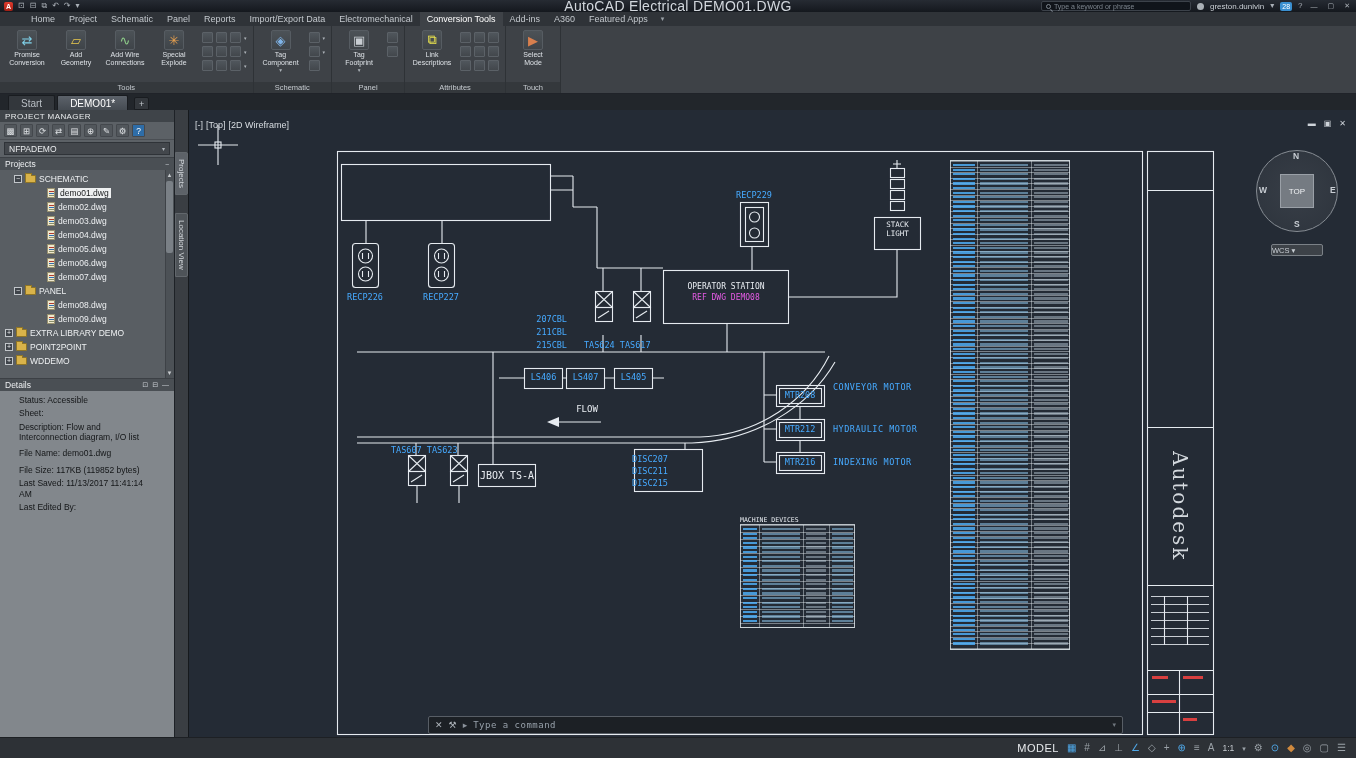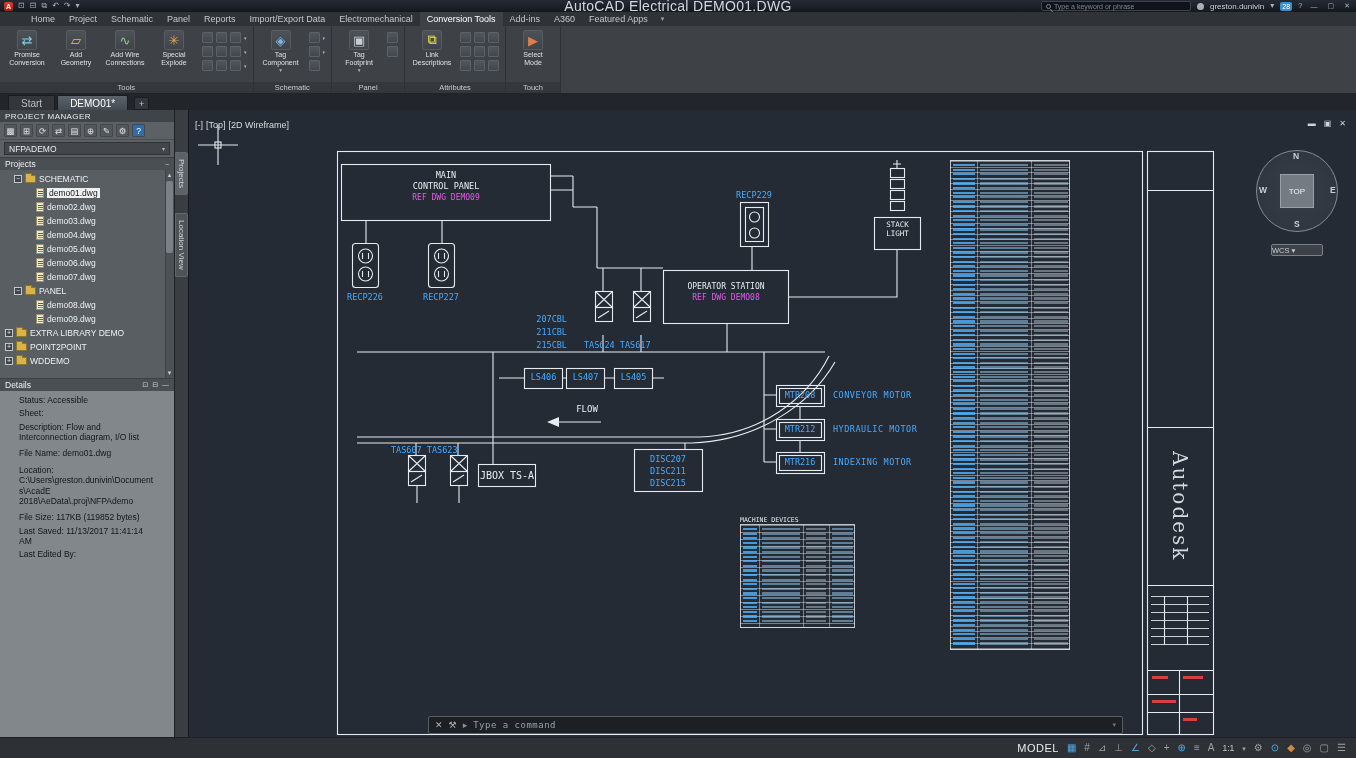--- a/index.html
+++ b/index.html
@@ -55,21 +55,21 @@
   .pm-title{height:12px;background:#3f4449;color:#e8eaec;font-size:8px;letter-spacing:.4px;display:flex;align-items:center;padding:0 5px}
   .pm-toolbar{height:18px;display:flex;align-items:center;gap:3px;padding:0 4px;background:#5c6166;border-bottom:1px solid #4a4e53}
   .pmi{width:13px;height:13px;font-size:8.5px;color:#e0e3e6;display:flex;align-items:center;justify-content:center;background:#52575c;border:1px solid #44484d;border-radius:1px}
   .pmi.help{color:#fff;background:#2e6da8}
   .pm-combo-row{height:17px;display:flex;align-items:center;padding:1px 4px;background:#5c6166}
   .pm-combo{flex:1;height:13px;background:#43474c;border:1px solid #2f3338;color:#e9ebed;font-size:8.5px;display:flex;align-items:center;justify-content:space-between;padding:0 4px}
   .pm-sec{height:13px;background:#4a4f54;color:#eceef0;font-size:8.5px;display:flex;align-items:center;justify-content:space-between;padding:0 5px;border-top:1px solid #3c4045}
   .sec-icons{display:flex;gap:4px;font-size:7px;color:#c9ced3}
   .pm-tree{height:208px;background:#595e63;position:relative;padding-top:2px;overflow:hidden}
   .trow{height:14px;display:flex;align-items:center;gap:3px;font-size:8.5px;color:#eef0f2;padding-left:14px}
-  .trow.lvl2{padding-left:36px}
+  .trow.lvl2{padding-left:47px}
   .trow.lvl0{padding-left:5px}
   .trow .tlab{white-space:nowrap}
   .trow.sel .tlab{background:#eef0f1;color:#17191b;padding:0 2px}
   .exp{width:8px;height:8px;border:1px solid #c2c6ca;background:#3f444a;color:#e8eaec;font-size:7px;line-height:6px;text-align:center;flex:0 0 auto}
   .ic-folder{width:11px;height:8px;background:#d9b34a;border:1px solid #8f7526;border-radius:1px;position:relative;flex:0 0 auto}
   .ic-folder::before{content:"";position:absolute;top:-3px;left:-1px;width:5px;height:2px;background:#d9b34a;border:1px solid #8f7526;border-bottom:none}
   .ic-dwg{width:8px;height:10px;background:#efe9cf;border:1px solid #97906f;position:relative;flex:0 0 auto}
   .ic-dwg::after{content:"";position:absolute;left:1px;top:2px;width:5px;height:1px;background:#b03a2e;box-shadow:0 2px 0 #2e6db0,0 4px 0 #8a8f6a}
   .tscroll{position:absolute;right:0;top:0;width:9px;height:100%;background:#4c5156;border-left:1px solid #3e4247}
   .tthumb{position:absolute;right:1px;top:11px;width:7px;height:72px;background:#7a8086;border-radius:2px}
@@ -425,21 +425,20 @@
         <span>⊡</span>
         <span>⊟</span>
         <span>—</span>
       </span>
     </div>
     <div class="pm-details">
       <div class="dline">Status: Accessible</div>
       <div class="dline">Sheet:</div>
       <div class="dline">Description: Flow and Interconnection diagram, I/O list</div>
       <div class="dline" style="margin-top:6px">File Name: demo01.dwg</div>
-      <div class="dline" style="margin-top:6px">Location: C:\Users\greston.dunivin\Documents\AcadE 2018\AeData\.proj\NFPAdemo</div>
       <div class="dline" style="margin-top:6px">File Size: 117KB (119852 bytes)</div>
       <div class="dline">Last Saved: 11/13/2017 11:41:14 AM</div>
       <div class="dline">Last Edited By:</div>
     </div>
   </aside>
 
   <div class="side-strip">
     <div class="vtab on">Projects</div>
     <div class="vtab">Location View</div>
   </div>
@@ -554,25 +553,20 @@
       <polygon points="358,312 370,307 370,317" fill="#e6ebf0"></polygon>
 
       <g fill="#d84040">
         <rect x="963" y="566" width="16" height="3"></rect>
           <rect x="994" y="566" width="20" height="3"></rect>
         <rect x="963" y="590" width="24" height="3"></rect>
           <rect x="994" y="608" width="14" height="3"></rect>
       </g>
     </svg>
 
-    <div class="wlbl ctr" style="left:153px;top:60px;width:208px">
-      <div>MAIN</div>
-      <div>CONTROL PANEL</div>
-      <div class="mlbl" style="font-size:8px">REF DWG DEMO09</div>
-    </div>
     <div class="lbl ctr" style="left:146px;top:182px;width:60px">RECP226</div>
     <div class="lbl ctr" style="left:222px;top:182px;width:60px">RECP227</div>
     <div class="lbl ctr" style="left:525px;top:80px;width:80px">RECP229</div>
     <div class="wlbl ctr pre" style="left:686px;top:110px;width:45px;font-size:7.5px;line-height:9px">STACK
 LIGHT</div>
     <div class="wlbl ctr" style="left:475px;top:171px;width:124px">
       <div style="font-size:8px">OPERATOR STATION</div>
       <div class="mlbl" style="font-size:8px">REF DWG DEMO08</div>
     </div>
     <div class="lbl rt" style="left:318px;top:203px;width:60px;line-height:13px">
@@ -580,27 +574,27 @@
         <div>211CBL</div>
         <div>215CBL</div>
     </div>
     <div class="lbl" style="left:395px;top:230px">TAS624 TAS617</div>
     <div class="lbl ctr" style="left:336px;top:262px;width:37px">LS406</div>
     <div class="lbl ctr" style="left:378px;top:262px;width:37px">LS407</div>
     <div class="lbl ctr" style="left:426px;top:262px;width:37px">LS405</div>
     <div class="wlbl ctr" style="left:372px;top:294px;width:52px;font-size:9px">FLOW</div>
     <div class="lbl" style="left:202px;top:335px">TAS607 TAS623</div>
     <div class="wlbl ctr" style="left:290px;top:360px;width:56px;font-size:10px">JBOX TS-A</div>
-    <div class="lbl ctr" style="left:446px;top:343px;width:66px;line-height:12px">
+    <div class="lbl ctr" style="left:428px;top:343px;width:66px;line-height:12px">
       <div>DISC207</div>
         <div>DISC211</div>
         <div>DISC215</div>
     </div>
     <div class="lbl ctr" style="left:588px;top:280px;width:46px">MTR208</div>
-    <div class="lbl" style="left:644px;top:280px;letter-spacing:.5px">CONVEYOR MOTOR</div>
+    <div class="lbl" style="left:644px;top:272px;letter-spacing:.5px">CONVEYOR MOTOR</div>
     <div class="lbl ctr" style="left:588px;top:314px;width:46px">MTR212</div>
     <div class="lbl" style="left:644px;top:314px;letter-spacing:.5px">HYDRAULIC MOTOR</div>
     <div class="lbl ctr" style="left:588px;top:347px;width:46px">MTR216</div>
     <div class="lbl" style="left:644px;top:347px;letter-spacing:.5px">INDEXING MOTOR</div>
     <div class="wlbl" style="left:551px;top:405px;font-size:6.5px">MACHINE DEVICES</div>
 
     <div class="md-table">
       <div class="vl" style="left:18px"></div>
         <div class="vl" style="left:62px"></div>
         <div class="vl" style="left:88px"></div>

